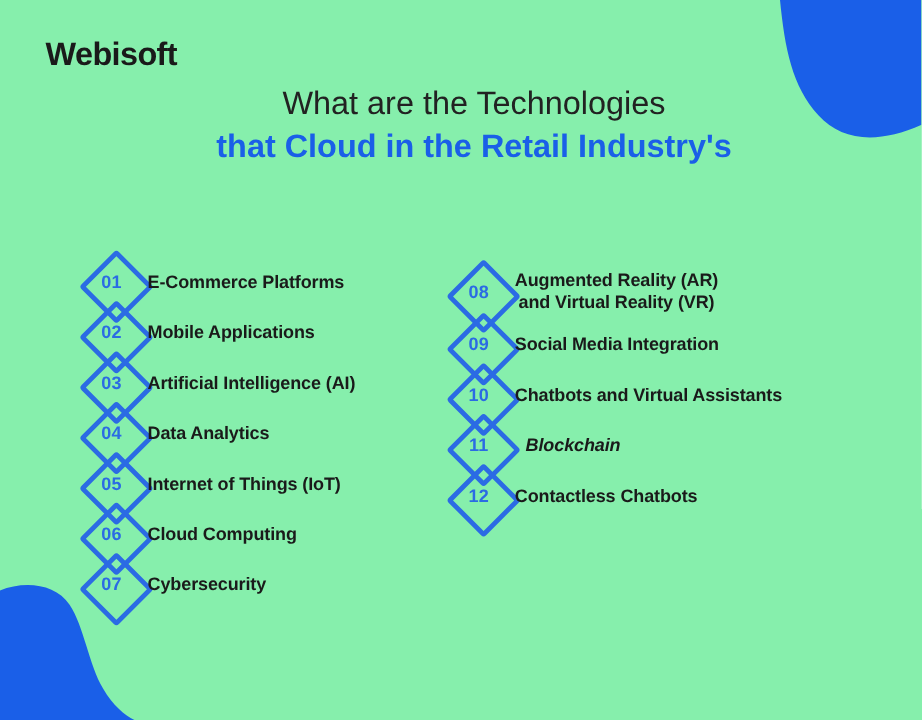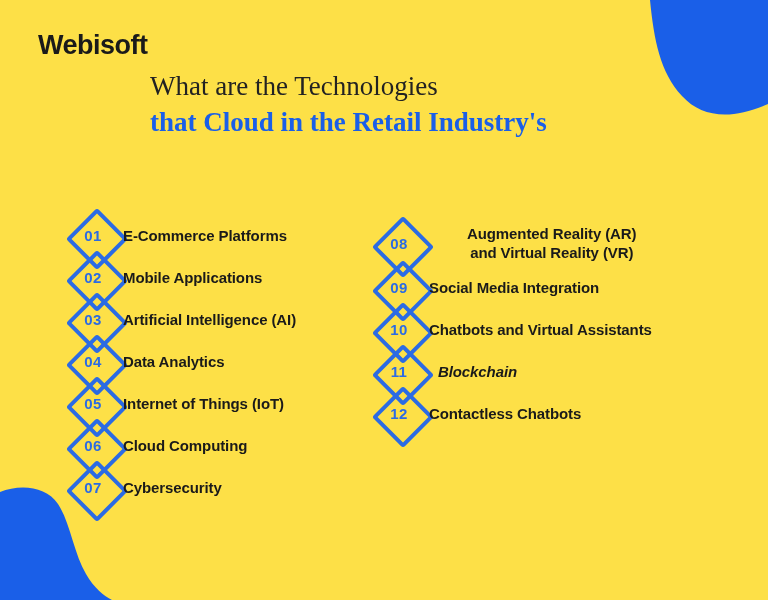--- a/index.html
+++ b/index.html
@@ -10,21 +10,21 @@
     width: 768px;
     height: 600px;
     background: #ffffff;
     font-family: "Liberation Sans", sans-serif;
     overflow: hidden;
   }
   .canvas {
     position: relative;
     width: 768px;
     height: 600px;
-    background: #fde047;
+    background: #86efac;
     overflow: hidden;
   }
 
   
   .blob-svg {
     position: absolute;
     pointer-events: none;
   }
   .blob-tr { top: 0; right: 0; }
   .blob-bl { left: 0; bottom: 0; }
@@ -40,22 +40,21 @@
     letter-spacing: -0.5px;
     white-space: nowrap;
   }
 
   
   .title-block {
     position: absolute;
     left: 150px;
     top: 68px;
     width: 490px;
-    text-align: left;
-    font-family: Liberation Serif, serif;
+    text-align: center;
   }
   .title-line {
     font-size: 27px;
     line-height: 36px;
     color: #222222;
     white-space: nowrap;
   }
   .title-line.accent {
     color: #1a5fe8;
     font-weight: bold;
@@ -119,21 +118,20 @@
     white-space: nowrap;
     letter-spacing: -0.1px;
     text-align: center;
   }
   .row-label.two-line {
     display: block;
     padding-top: 8px;
     height: auto;
     line-height: 19px;
     font-weight: bold;
-    margin-left: 38px;
   }
   .row-label.indent { left: 66px; font-style: italic; }
 </style>
 </head>
 <body>
 
 <div class="canvas">
 
   <svg class="blob-svg blob-tr" width="148" height="140" viewBox="0 0 148 140">
     <path d="M30 0 C 34 40, 40 72, 62 96 C 82 118, 112 120, 148 104 L148 0 Z" fill="#1a5fe8"></path>

